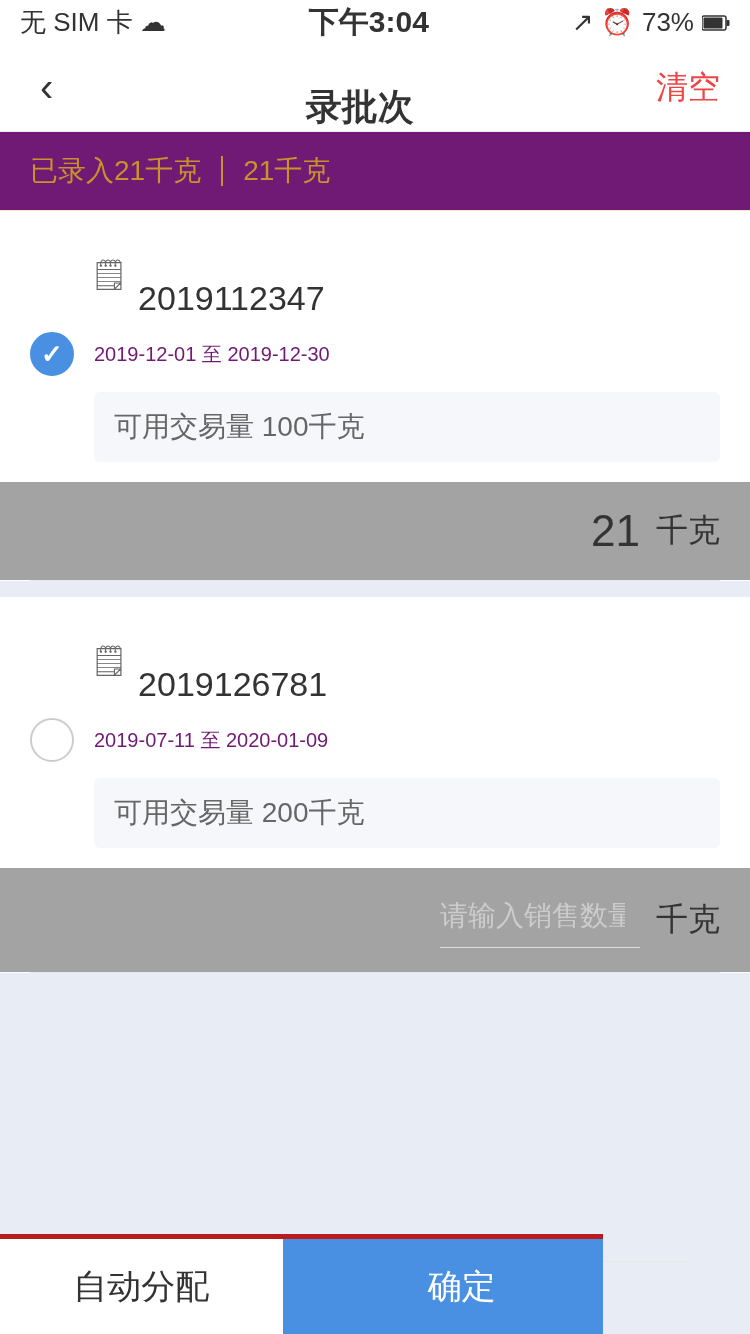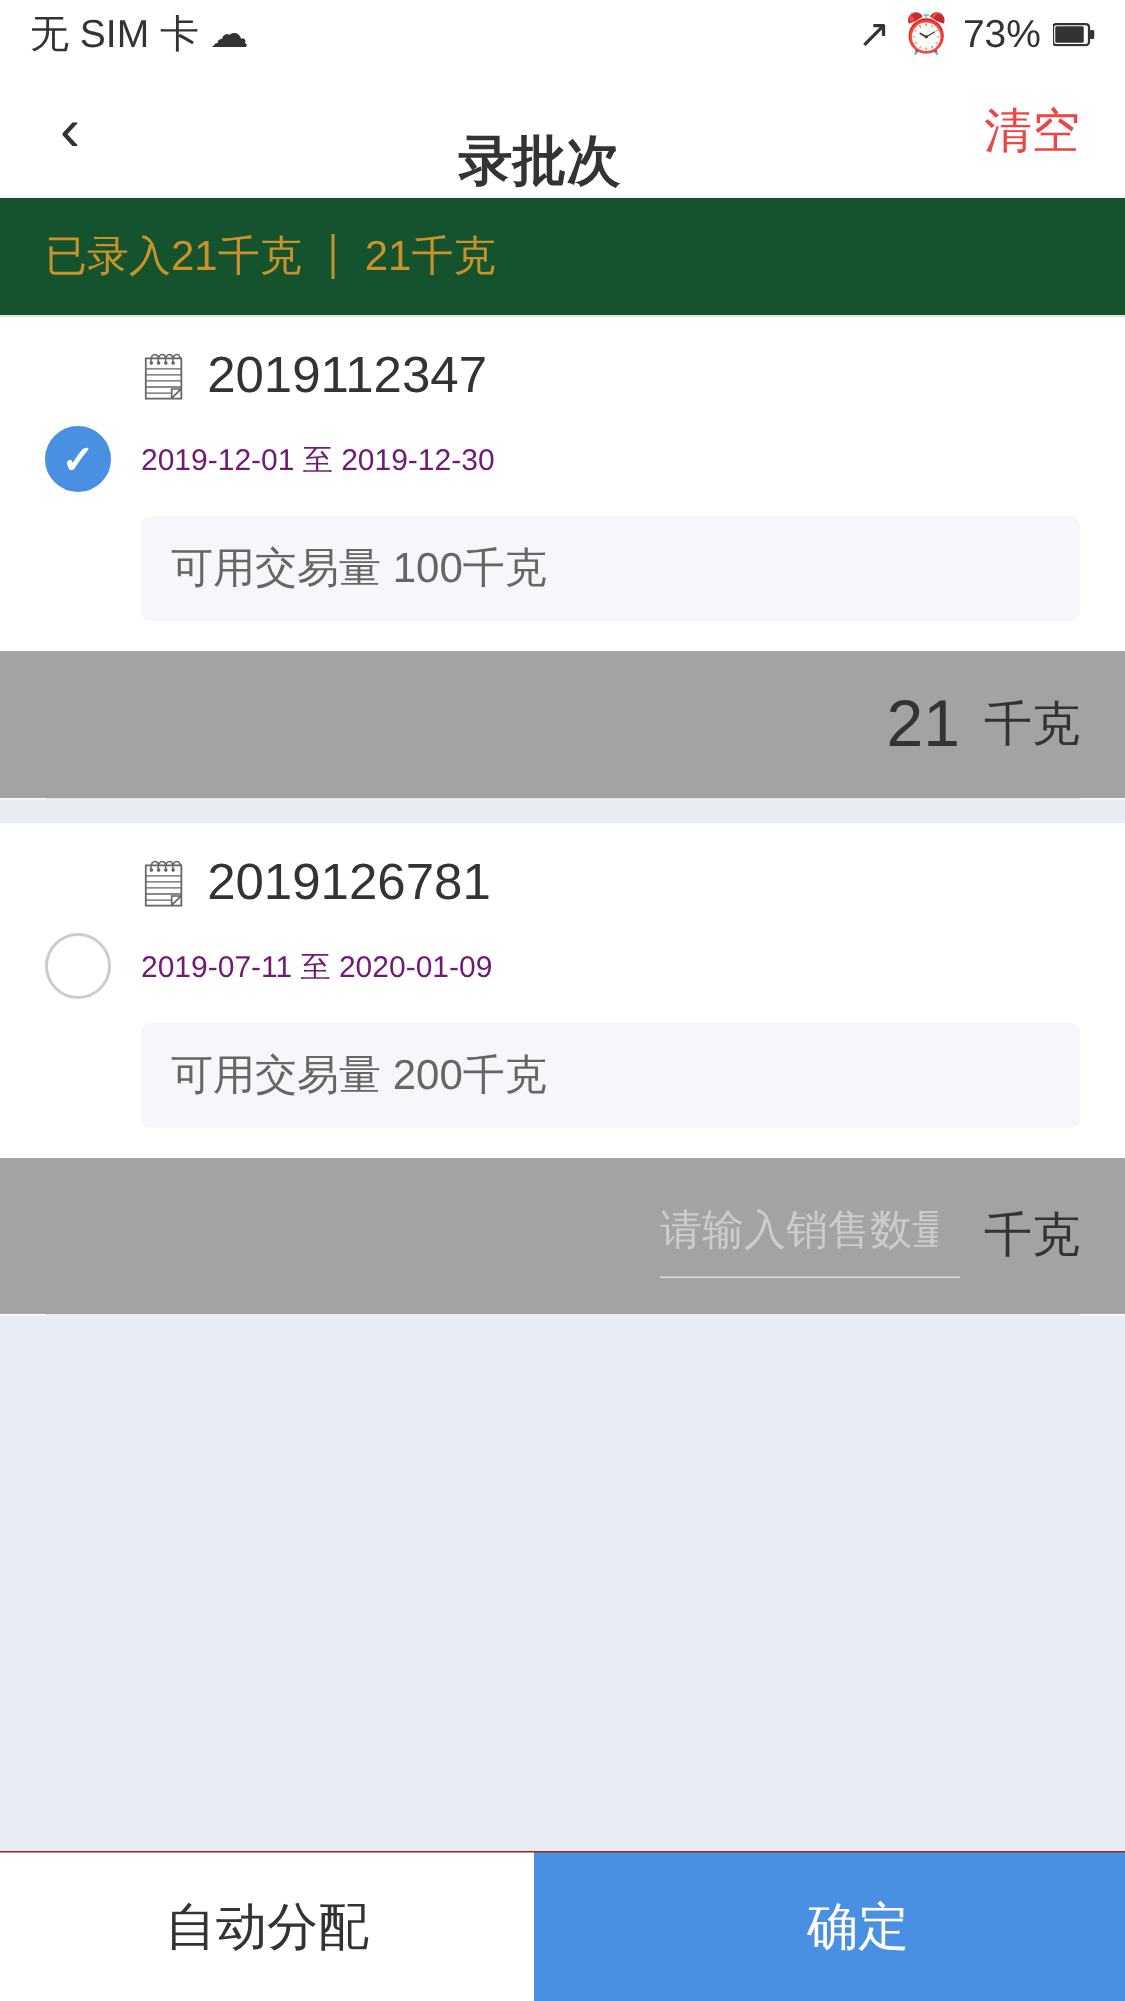--- a/index.html
+++ b/index.html
@@ -65,21 +65,21 @@
       margin-top: 40px;
     }
     .nav-clear {
       font-size: 32px;
       color: #ef4444;
       cursor: pointer;
     }
 
     
     .info-banner {
-      background: #14532d;
+      background: #701a75;
       padding: 20px 30px;
       display: flex;
       align-items: center;
       gap: 20px;
       border-bottom: 1px solid #f0e8cc;
     }
     .info-banner-text {
       font-size: 28px;
       color: #c9922a;
     }
@@ -105,20 +105,21 @@
       padding-left: 60px;
     }
     .batch-id-icon {
       font-size: 30px;
       color: #666;
     }
     .batch-id-text {
       font-size: 34px;
       font-weight: 500;
       color: #333;
+      margin-top: 48px;
     }
     .batch-date-row {
       display: flex;
       align-items: center;
       gap: 20px;
       margin-bottom: 16px;
     }
     .radio-circle {
       width: 44px;
       height: 44px;
@@ -198,25 +199,25 @@
     .section-divider {
       height: 16px;
       background: #e8ecf4;
     }
 
     
     .bottom-bar {
       position: fixed;
       bottom: 0;
       left: 0;
-      width: 750px;
+      width: 603px;
       height: 100px;
       display: flex;
-      background: #14532d;
-      border-top: 1px solid #b91c1c;
+      background: #d946ef;
+      border-top: 5px solid #b91c1c;
     }
     .btn-auto {
       flex: 1;
       display: flex;
       align-items: center;
       justify-content: center;
       font-size: 34px;
       color: #333;
       background: #fff;
       cursor: pointer;
@@ -240,20 +241,21 @@
       height: 440px;
     }
   </style>
 </head>
 <body>
 
 <div class="status-bar">
   <div class="status-left">
     <span>无 SIM 卡 ☁</span>
   </div>
+  <div class="status-center">下午3:04</div>
   <div class="status-right">
     <span>↗</span>
     <span>⏰</span>
     <span>73%</span>
     <span>
       <svg width="28" height="16" viewBox="0 0 28 16">
         <rect x="0" y="1" width="24" height="14" rx="2" fill="none" stroke="#333" stroke-width="1.5"></rect>
         <rect x="24.5" y="5" width="3" height="6" rx="1" fill="#333"></rect>
         <rect x="1.5" y="2.5" width="19" height="11" rx="1" fill="#333"></rect>
       </svg>

